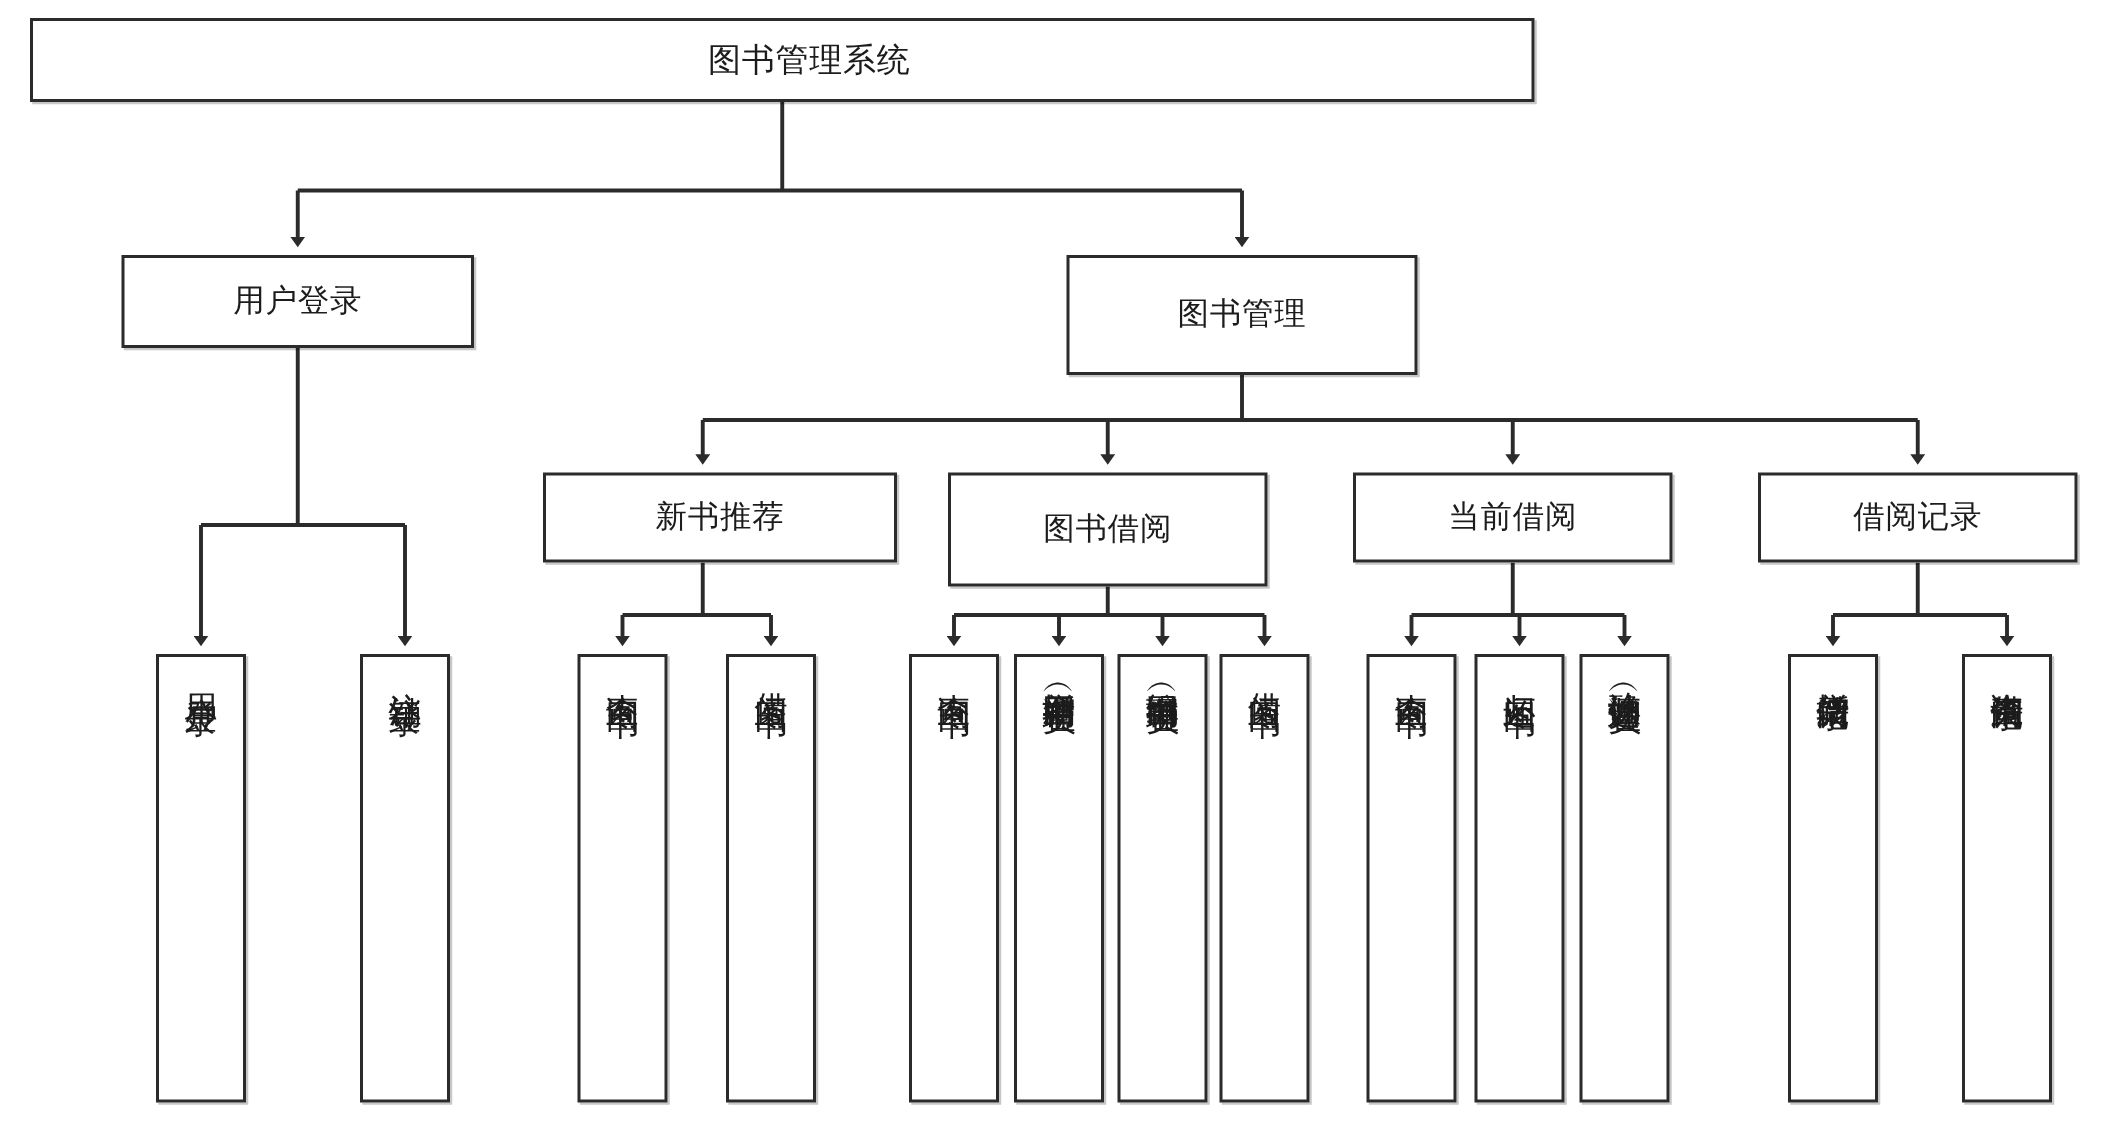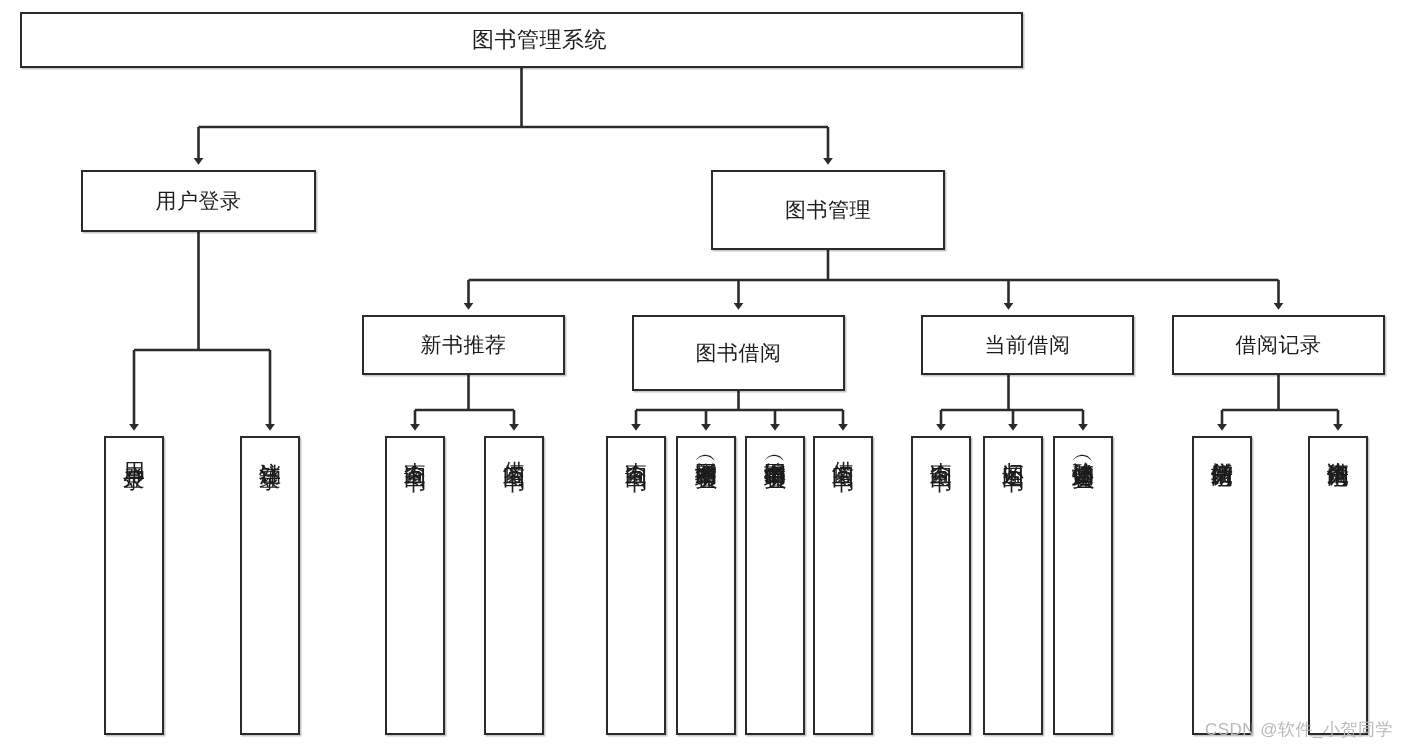--- a/index.html
+++ b/index.html
@@ -117,27 +117,27 @@
   <div id="node-layer">
       <div class="node-box level-root" style="left: 20px; top: 12px; width: 1003px; height: 56px;">
         <div class="node-label">图书管理系统</div>
       </div>
       <div class="node-box level-2" style="left: 81px; top: 170px; width: 235px; height: 62px;">
         <div class="node-label">用户登录</div>
       </div>
       <div class="node-box level-2" style="left: 711px; top: 170px; width: 234px; height: 80px;">
         <div class="node-label">图书管理</div>
       </div>
-      <div class="node-box level-3" style="left: 362px; top: 315px; width: 203px; height: 60px;">
+      <div class="node-box level-3" style="left: 362px; top: 315px; width: 236px; height: 60px;">
         <div class="node-label">新书推荐</div>
       </div>
       <div class="node-box level-3" style="left: 632px; top: 315px; width: 213px; height: 76px;">
         <div class="node-label">图书借阅</div>
       </div>
-      <div class="node-box level-3" style="left: 902px; top: 315px; width: 213px; height: 60px; margin-left: 19px;">
+      <div class="node-box level-3" style="left: 902px; top: 315px; width: 213px; height: 60px;">
         <div class="node-label">当前借阅</div>
       </div>
       <div class="node-box level-3" style="left: 1172px; top: 315px; width: 213px; height: 60px;">
         <div class="node-label">借阅记录</div>
       </div>
       <div class="node-box leaf" style="left: 104px; top: 436px; width: 60px; height: 299px;">
         <div class="node-label">用户登录</div>
       </div>
       <div class="node-box leaf" style="left: 240px; top: 436px; width: 60px; height: 299px;">
         <div class="node-label">注销登录</div>
@@ -170,14 +170,13 @@
         <div class="node-label">确认归还（管理员）</div>
       </div>
       <div class="node-box leaf leaf-tall" style="left: 1192px; top: 436px; width: 60px; height: 299px;">
         <div class="node-label">新增借阅记录</div>
       </div>
       <div class="node-box leaf leaf-tall" style="left: 1308px; top: 436px; width: 60px; height: 299px;">
         <div class="node-label">查询借阅记录</div>
       </div>
     </div>
 
-  <div id="watermark">CSDN @软件_小贺同学</div>
 </div>
 
 </body></html>

